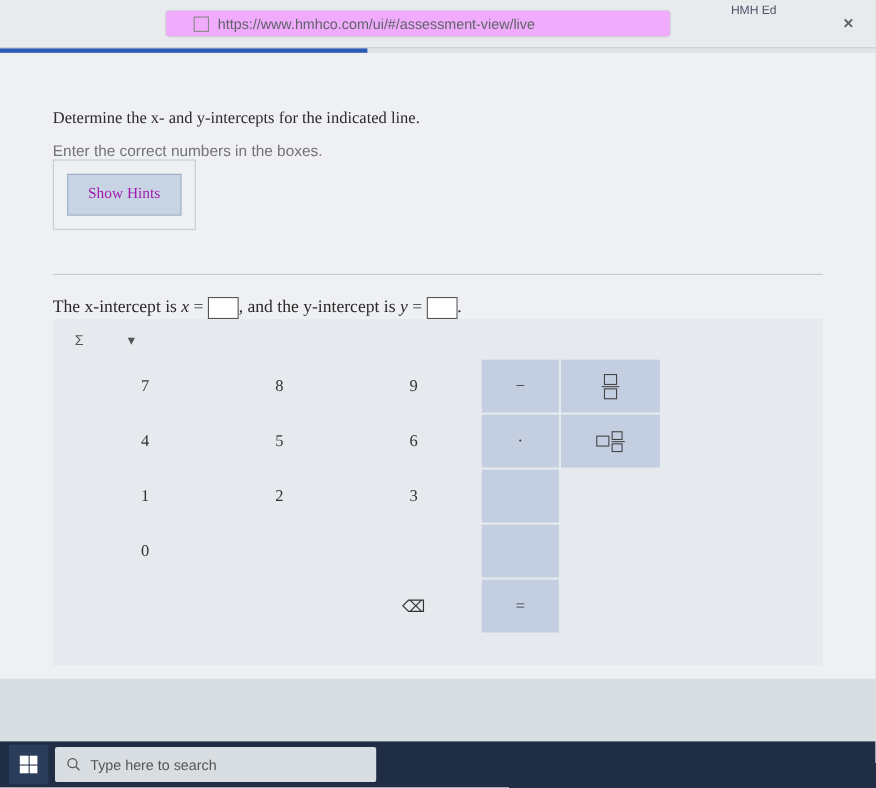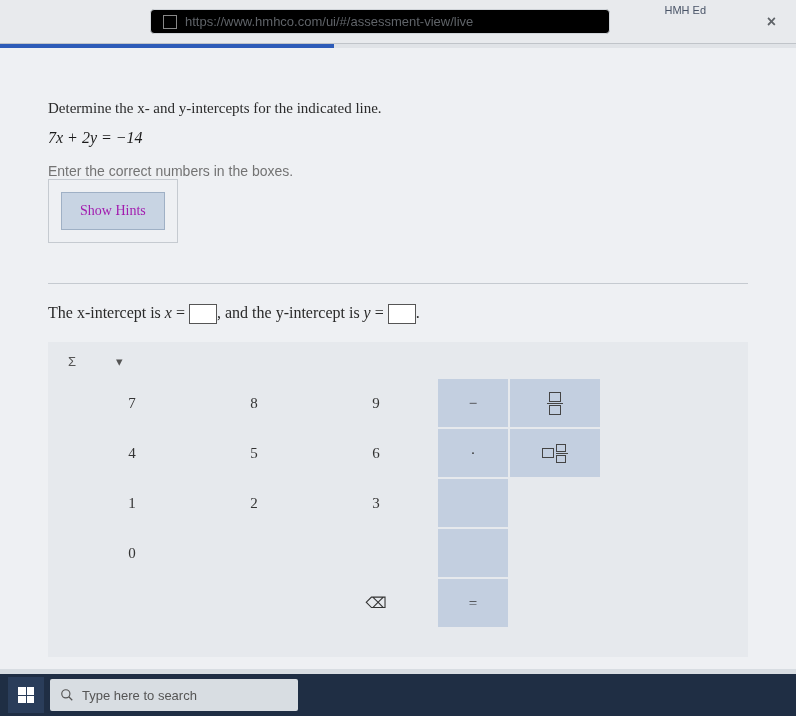--- a/index.html
+++ b/index.html
@@ -27,23 +27,23 @@
     .tab-label {
       position: absolute;
       right: 90px;
       top: 4px;
       font-size: 11px;
       color: #4a5568;
     }
     .url-container {
       display: flex;
       align-items: center;
-      background: #000000;
+      background: #f0abfc;
       border-radius: 4px;
-      padding: 4px 12px;
+      padding: 4px 25px;
       margin-left: 140px;
       flex: 1;
       max-width: 460px;
       border: 1px solid #d0d4d9;
     }
     .page-icon {
       width: 14px;
       height: 14px;
       border: 1px solid #888;
       margin-right: 8px;
@@ -111,21 +111,20 @@
     }
     .divider {
       border: none;
       border-top: 1px solid #c5cad0;
       margin: 20px 0;
     }
     .answer-line {
       font-size: 16px;
       color: #2a2a2a;
       font-family: Georgia, serif;
-      margin-bottom: 18px;
     }
     .answer-line .var {
       font-style: italic;
     }
     .answer-input {
       width: 28px;
       height: 20px;
       border: 1px solid #555;
       vertical-align: middle;
       text-align: center;
@@ -210,21 +209,21 @@
     .win-icon span {
       background: #fff;
     }
     .search-box {
       background: #d8dde2;
       height: 32px;
       display: flex;
       align-items: center;
       padding: 0 10px;
       border-radius: 2px;
-      width: 248px;
+      width: 292px;
     }
     .search-icon-svg {
       width: 14px;
       height: 14px;
       margin-right: 8px;
     }
     .search-text {
       font-size: 13px;
       color: #555;
     }
@@ -240,21 +239,20 @@
   </div>
   <span class="close-btn">×</span>
 </div>
 
 <div class="progress-bar">
   <div class="progress-fill"></div>
 </div>
 
 <div class="content">
   <p class="question-text">Determine the x- and y-intercepts for the indicated line.</p>
-  <p class="equation">7x + 2y = −14</p>
   <p class="instruction">Enter the correct numbers in the boxes.</p>
 
   <div class="hints-container">
     <button class="show-hints-btn">Show Hints</button>
   </div>
 
   <hr class="divider">
 
   <div class="answer-line">
     <span>The x-intercept is </span><span class="var">x</span><span> = </span><input class="answer-input" value="" style=""><span>, and the y-intercept is </span><span class="var">y</span><span> = </span><input class="answer-input" value="" style=""><span>.</span>

